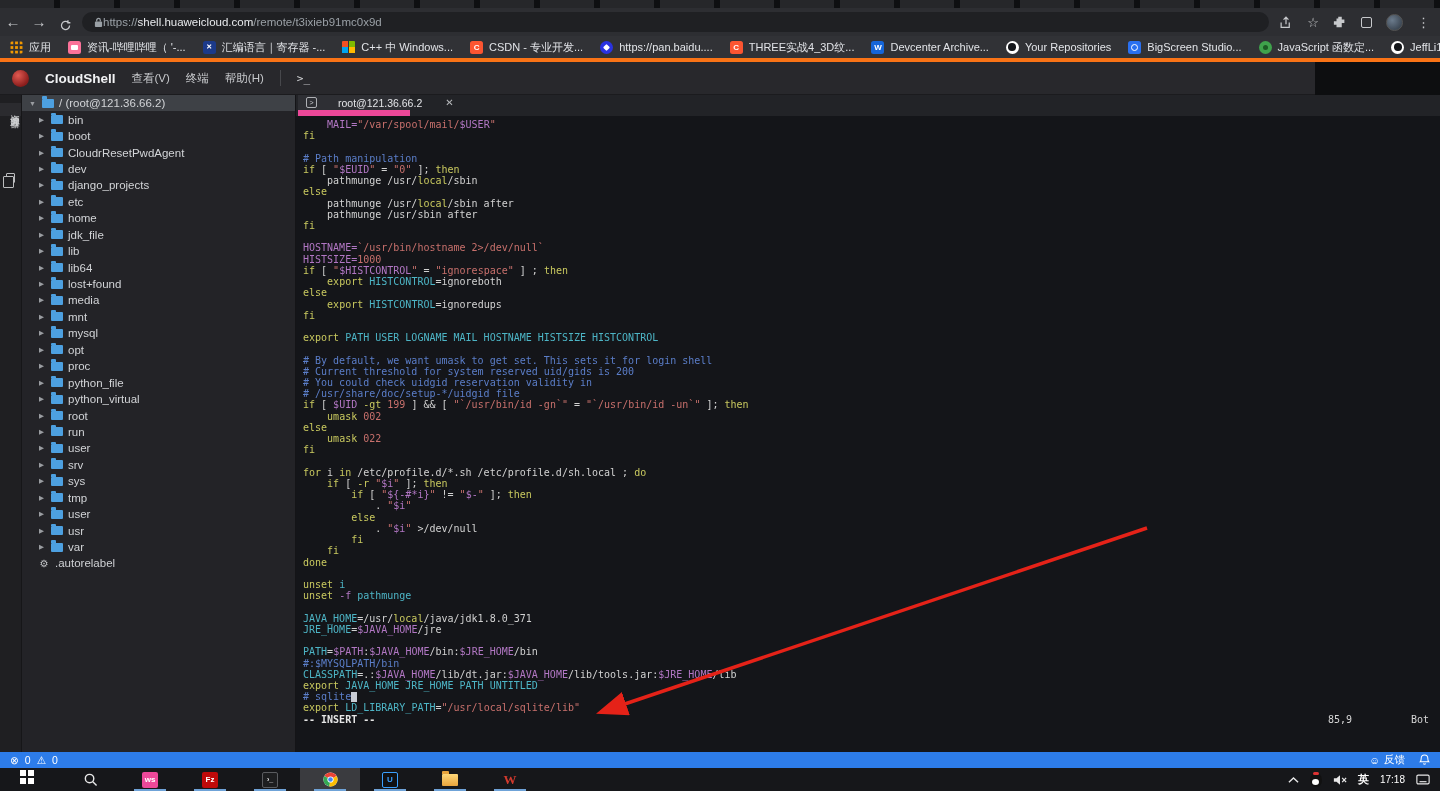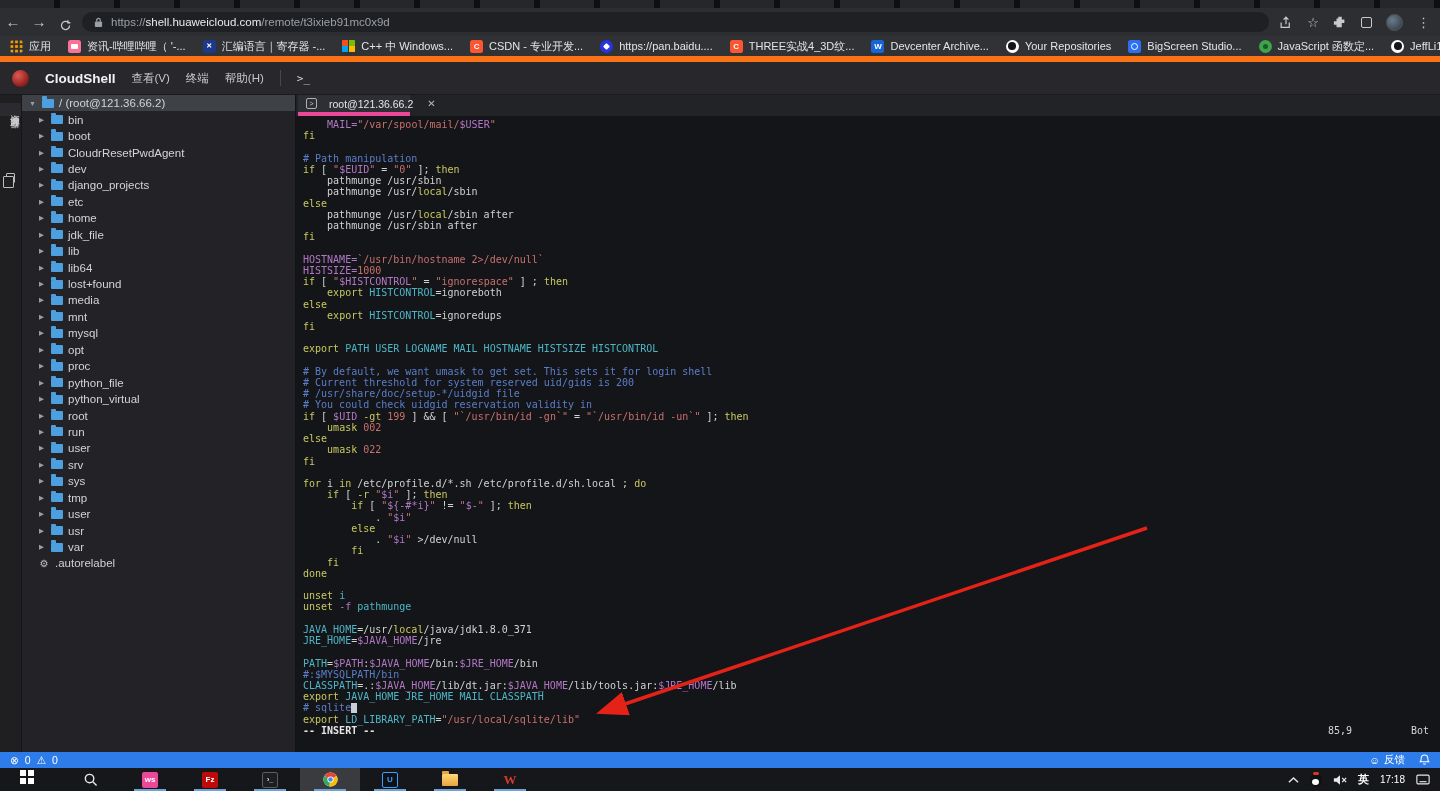--- a/index.html
+++ b/index.html
@@ -6,46 +6,46 @@
     font-family:"Liberation Sans",sans-serif;-webkit-font-smoothing:antialiased;}
   .abs{position:absolute;}
   *{box-sizing:border-box;}
 
   
   #tabstrip{left:0;top:0;width:1440px;height:8px;
     background:repeating-linear-gradient(90deg,#26272a 0 54px,#0e0f11 54px 60px);}
   #toolbar{left:0;top:8px;width:1440px;height:28px;background:#2d2e32;display:flex;align-items:center;}
   .navbtn{color:#c7c9cc;font-size:15px;width:26px;text-align:center;line-height:26px;flex:none;}
   #urlpill{height:20px;background:#1f2023;border-radius:11px;flex:1 1 auto;margin:0 10px 0 4px;
-    display:flex;align-items:center;padding:0 12px;gap:8px;min-width:0;}
+    display:flex;align-items:center;padding:0 12px;gap:0;min-width:0;}
   #urltext{font-size:11.5px;color:#9aa0a6;white-space:nowrap;overflow:hidden;}
   #urltext .dom{color:#e8eaed;}
   .tb-right{display:flex;align-items:center;gap:14px;margin-right:10px;flex:none;}
   .tb-ic{color:#c7c9cc;font-size:13px;line-height:1;}
   .avatar{width:17px;height:17px;border-radius:50%;background:radial-gradient(circle at 35% 35%,#6b7b8c,#2c3540);border:1px solid #555;}
 
   #bmbar{left:0;top:36px;width:1440px;height:26px;background:#313236;display:flex;align-items:center;
-    padding:0 10px;gap:17px;border-bottom:6px solid #f97316;}
+    padding:0 10px;gap:17px;border-bottom:4px solid #f97316;}
   .bookmark{display:flex;align-items:center;gap:6px;flex:none;}
   .bookmark .lbl{font-size:11px;color:#e2e4e8;white-space:nowrap;}
   .fav{width:13px;height:13px;border-radius:2.5px;flex:none;display:flex;align-items:center;justify-content:center;
     font:bold 8px "Liberation Sans",sans-serif;color:#fff;position:relative;}
   .fav-grid{background:radial-gradient(circle,#f29900 1.5px,transparent 1.8px);background-size:4.6px 4.6px;background-position:center;}
   .fav-bili{background:#fb7299;} .fav-bili::before{content:"";width:7px;height:5px;background:#fff;border-radius:1px;}
   .fav-asm{background:#1c3a8a;} .fav-asm::before{content:"✕";color:#fff;font-size:7px;font-weight:bold;}
   .fav-ms{border-radius:1px;background-image:linear-gradient(90deg,#f25022 48%,transparent 48% 52%,#7fba00 52%),linear-gradient(90deg,#00a4ef 48%,transparent 48% 52%,#ffb900 52%);background-size:100% 48%,100% 48%;background-position:top,bottom;background-repeat:no-repeat;}
   .fav-csdn{background:#fc5531;}
   .fav-baidu{background:#2932e1;border-radius:50%;} .fav-baidu::before{content:"";width:5px;height:5px;background:#fff;border-radius:1px;transform:rotate(45deg);}
   .fav-dev{background:#1565d8;}
   .fav-github{background:#fff;border-radius:50%;} .fav-github::before{content:"";width:8px;height:8px;background:#14161a;border-radius:50% 50% 46% 46%;}
   .fav-big{background:#2a70f0;} .fav-big::before{content:"";width:5px;height:5px;border:1.5px solid #fff;border-radius:50%;}
   .fav-js{background:#3fa24c;border-radius:50%;} .fav-js::before{content:"";width:5px;height:5px;background:#1c5a24;border-radius:50%;}
 
   
-  #appbar{left:0;top:62px;width:1440px;height:33px;background:#28282c;display:flex;align-items:center;
+  #appbar{left:0;top:62px;width:1315px;height:33px;background:#28282c;display:flex;align-items:center;
     padding:0 12px;gap:16px;border-bottom:1px solid #1b1b1e;}
   #cslogo{width:17px;height:17px;border-radius:50%;background:radial-gradient(circle at 36% 32%,#e05a52,#8a1d1c 70%);flex:none;}
   #cstitle{font-size:13.5px;font-weight:bold;color:#f1f2f4;}
   .menu{font-size:11.5px;color:#c6c8cb;}
   .hsep{width:1px;height:16px;background:#47484c;}
   .prompt{font-size:11px;color:#d5d7da;font-family:"DejaVu Sans Mono",monospace;}
   #appbar .right{margin-left:auto;display:flex;align-items:center;gap:13px;}
   #promo{height:21px;border-radius:11px;background:linear-gradient(90deg,#3d6cf0,#8a58f2);display:flex;align-items:center;
     gap:8px;padding:0 4px 0 12px;}
   #promo .ptxt{font-size:11px;color:#fff;}
@@ -66,22 +66,22 @@
   .trow .chev{font-size:6.5px;color:#9a9da1;width:9px;text-align:center;flex:none;}
   .tf-ic{width:12px;height:9px;background:#4da0e0;border-radius:1px;position:relative;flex:none;}
   .tf-ic::before{content:"";position:absolute;left:0;top:-2.4px;width:5px;height:2.6px;background:#4da0e0;border-radius:1px 1px 0 0;}
   .trow.root{background:#3e4146;padding-left:6px;}
   .trow.child{padding-left:15px;}
   .trow.filerow{padding-left:16px;color:#cfd1d4;}
   .gear{font-size:10px;color:#c3c5c8;width:12px;text-align:center;}
 
   #editor{left:296px;top:95px;width:1144px;height:657px;background:#141519;}
   #tabbar{height:21px;background:#222327;display:flex;}
-  #term-tab{width:112px;margin-left:2px;background:#2e2f34;display:flex;align-items:center;gap:12px;padding:0 8px;
-    border-bottom:4px solid #ec4899;position:relative;}
+  #term-tab{width:112px;margin-left:2px;background:#2e2f34;display:flex;align-items:center;gap:21px;padding:0 8px;
+    border-bottom:6px solid #ec4899;position:relative;}
   #term-tab .tico{width:11px;height:11px;border:1px solid #aeb0b4;border-radius:2px;color:#c9cbce;font-size:7px;line-height:9px;text-align:center;flex:none;}
   #term-tab .tlbl{font-size:10.5px;color:#e3e4e7;white-space:nowrap;}
   #term-tab .tclose{font-size:10px;color:#b7b9bc;margin-left:2px;}
   #vim{position:absolute;left:0;top:21px;width:1144px;height:636px;padding:3px 0 0 7px;
     font-family:"DejaVu Sans Mono",monospace;font-size:10px;line-height:11.22px;}
   .vline{height:11.22px;white-space:pre;}
   .cursor-block{display:inline-block;width:5.8px;height:10.5px;background:#c9cdd5;vertical-align:text-bottom;}
   #modeline{position:relative;height:11.22px;white-space:pre;}
   #modeline .mode{color:#e6e6e6;font-weight:bold;}
   #modeline .ruler{position:absolute;left:1025px;top:0;color:#d6d6d6;}
@@ -372,41 +372,40 @@
       <span class="tlbl">root@121.36.66.2</span>
       <span class="tclose">✕</span>
     </div>
   </div>
   <div id="vim">
       <div class="vline"><span style="color: rgb(210, 210, 210);">    </span><span style="color: rgb(178, 119, 196);">MAIL=</span><span style="color: rgb(200, 112, 108);">"/var/spool/mail/</span><span style="color: rgb(178, 119, 196);">$USER</span><span style="color: rgb(200, 112, 108);">"</span></div>
       <div class="vline"><span style="color: rgb(201, 201, 95);">fi</span></div>
       <div class="vline">&nbsp;</div>
       <div class="vline"><span style="color: rgb(91, 126, 201);"># Path manipulation</span></div>
       <div class="vline"><span style="color: rgb(201, 201, 95);">if</span><span style="color: rgb(210, 210, 210);"> [ </span><span style="color: rgb(200, 112, 108);">"</span><span style="color: rgb(178, 119, 196);">$EUID</span><span style="color: rgb(200, 112, 108);">"</span><span style="color: rgb(210, 210, 210);"> = </span><span style="color: rgb(200, 112, 108);">"0"</span><span style="color: rgb(210, 210, 210);"> ]; </span><span style="color: rgb(201, 201, 95);">then</span></div>
-      <div class="vline"><span style="color: rgb(210, 210, 210);">    pathmunge /usr/sbin</span></div>
       <div class="vline"><span style="color: rgb(210, 210, 210);">    pathmunge /usr/</span><span style="color: rgb(201, 201, 95);">local</span><span style="color: rgb(210, 210, 210);">/sbin</span></div>
       <div class="vline"><span style="color: rgb(201, 201, 95);">else</span></div>
       <div class="vline"><span style="color: rgb(210, 210, 210);">    pathmunge /usr/</span><span style="color: rgb(201, 201, 95);">local</span><span style="color: rgb(210, 210, 210);">/sbin after</span></div>
       <div class="vline"><span style="color: rgb(210, 210, 210);">    pathmunge /usr/sbin after</span></div>
       <div class="vline"><span style="color: rgb(201, 201, 95);">fi</span></div>
       <div class="vline">&nbsp;</div>
       <div class="vline"><span style="color: rgb(178, 119, 196);">HOSTNAME=</span><span style="color: rgb(200, 112, 108); margin-top: 48px;">`/usr/bin/hostname 2&gt;/dev/null`</span></div>
       <div class="vline"><span style="color: rgb(178, 119, 196);">HISTSIZE=</span><span style="color: rgb(200, 112, 108);">1000</span></div>
       <div class="vline"><span style="color: rgb(201, 201, 95);">if</span><span style="color: rgb(210, 210, 210);"> [ </span><span style="color: rgb(200, 112, 108);">"</span><span style="color: rgb(178, 119, 196);">$HISTCONTROL</span><span style="color: rgb(200, 112, 108);">"</span><span style="color: rgb(210, 210, 210);"> = </span><span style="color: rgb(200, 112, 108);">"ignorespace"</span><span style="color: rgb(210, 210, 210);"> ] ; </span><span style="color: rgb(201, 201, 95);">then</span></div>
       <div class="vline"><span style="color: rgb(210, 210, 210);">    </span><span style="color: rgb(201, 201, 95);">export</span><span style="color: rgb(210, 210, 210);"> </span><span style="color: rgb(77, 181, 198);">HISTCONTROL</span><span style="color: rgb(210, 210, 210);">=ignoreboth</span></div>
       <div class="vline"><span style="color: rgb(201, 201, 95);">else</span></div>
       <div class="vline"><span style="color: rgb(210, 210, 210);">    </span><span style="color: rgb(201, 201, 95);">export</span><span style="color: rgb(210, 210, 210);"> </span><span style="color: rgb(77, 181, 198);">HISTCONTROL</span><span style="color: rgb(210, 210, 210);">=ignoredups</span></div>
       <div class="vline"><span style="color: rgb(201, 201, 95);">fi</span></div>
       <div class="vline">&nbsp;</div>
       <div class="vline"><span style="color: rgb(201, 201, 95);">export</span><span style="color: rgb(77, 181, 198);"> PATH USER LOGNAME MAIL HOSTNAME HISTSIZE HISTCONTROL</span></div>
       <div class="vline">&nbsp;</div>
       <div class="vline"><span style="color: rgb(91, 126, 201);"># By default, we want umask to get set. This sets it for login shell</span></div>
       <div class="vline"><span style="color: rgb(91, 126, 201);"># Current threshold for system reserved uid/gids is 200</span></div>
+      <div class="vline"><span style="color: rgb(91, 126, 201);"># You could check uidgid reservation validity in</span></div>
       <div class="vline"><span style="color: rgb(91, 126, 201);"># /usr/share/doc/setup-*/uidgid file</span></div>
-      <div class="vline"><span style="color: rgb(91, 126, 201);"># You could check uidgid reservation validity in</span></div>
       <div class="vline"><span style="color: rgb(201, 201, 95);">if</span><span style="color: rgb(210, 210, 210);"> [ </span><span style="color: rgb(178, 119, 196);">$UID</span><span style="color: rgb(210, 210, 210);"> </span><span style="color: rgb(201, 201, 95);">-gt</span><span style="color: rgb(210, 210, 210);"> </span><span style="color: rgb(200, 112, 108);">199</span><span style="color: rgb(210, 210, 210);"> ] &amp;&amp; [ </span><span style="color: rgb(200, 112, 108);">"`/usr/bin/id -gn`"</span><span style="color: rgb(210, 210, 210);"> = </span><span style="color: rgb(200, 112, 108);">"`/usr/bin/id -un`"</span><span style="color: rgb(210, 210, 210);"> ]; </span><span style="color: rgb(201, 201, 95);">then</span></div>
       <div class="vline"><span style="color: rgb(210, 210, 210);">    </span><span style="color: rgb(201, 201, 95);">umask</span><span style="color: rgb(210, 210, 210);"> </span><span style="color: rgb(200, 112, 108);">002</span></div>
       <div class="vline"><span style="color: rgb(201, 201, 95);">else</span></div>
       <div class="vline"><span style="color: rgb(210, 210, 210);">    </span><span style="color: rgb(201, 201, 95);">umask</span><span style="color: rgb(210, 210, 210);"> </span><span style="color: rgb(200, 112, 108);">022</span></div>
       <div class="vline"><span style="color: rgb(201, 201, 95);">fi</span></div>
       <div class="vline">&nbsp;</div>
       <div class="vline"><span style="color: rgb(201, 201, 95);">for</span><span style="color: rgb(210, 210, 210);"> i </span><span style="color: rgb(201, 201, 95);">in</span><span style="color: rgb(210, 210, 210);"> /etc/profile.d/*.sh /etc/profile.d/sh.local ; </span><span style="color: rgb(201, 201, 95);">do</span></div>
       <div class="vline"><span style="color: rgb(210, 210, 210);">    </span><span style="color: rgb(201, 201, 95);">if</span><span style="color: rgb(210, 210, 210);"> [ </span><span style="color: rgb(201, 201, 95);">-r</span><span style="color: rgb(210, 210, 210);"> </span><span style="color: rgb(200, 112, 108);">"</span><span style="color: rgb(178, 119, 196);">$i</span><span style="color: rgb(200, 112, 108);">"</span><span style="color: rgb(210, 210, 210);"> ]; </span><span style="color: rgb(201, 201, 95);">then</span></div>
       <div class="vline"><span style="color: rgb(210, 210, 210);">        </span><span style="color: rgb(201, 201, 95);">if</span><span style="color: rgb(210, 210, 210);"> [ </span><span style="color: rgb(200, 112, 108);">"</span><span style="color: rgb(178, 119, 196);">${-#*i}</span><span style="color: rgb(200, 112, 108);">"</span><span style="color: rgb(210, 210, 210);"> != </span><span style="color: rgb(200, 112, 108);">"</span><span style="color: rgb(178, 119, 196);">$-</span><span style="color: rgb(200, 112, 108);">"</span><span style="color: rgb(210, 210, 210);"> ]; </span><span style="color: rgb(201, 201, 95);">then</span></div>
       <div class="vline"><span style="color: rgb(210, 210, 210);">            . </span><span style="color: rgb(200, 112, 108);">"</span><span style="color: rgb(178, 119, 196);">$i</span><span style="color: rgb(200, 112, 108);">"</span></div>
@@ -418,21 +417,21 @@
       <div class="vline">&nbsp;</div>
       <div class="vline"><span style="color: rgb(201, 201, 95);">unset</span><span style="color: rgb(77, 181, 198);"> i</span></div>
       <div class="vline"><span style="color: rgb(201, 201, 95);">unset</span><span style="color: rgb(210, 210, 210);"> </span><span style="color: rgb(178, 119, 196);">-f</span><span style="color: rgb(77, 181, 198);"> pathmunge</span></div>
       <div class="vline">&nbsp;</div>
       <div class="vline"><span style="color: rgb(77, 181, 198);">JAVA_HOME</span><span style="color: rgb(210, 210, 210);">=/usr/</span><span style="color: rgb(201, 201, 95);">local</span><span style="color: rgb(210, 210, 210);">/java/jdk1.8.0_371</span></div>
       <div class="vline"><span style="color: rgb(77, 181, 198);">JRE_HOME</span><span style="color: rgb(210, 210, 210);">=</span><span style="color: rgb(178, 119, 196);">$JAVA_HOME</span><span style="color: rgb(210, 210, 210);">/jre</span></div>
       <div class="vline">&nbsp;</div>
       <div class="vline"><span style="color: rgb(77, 181, 198);">PATH</span><span style="color: rgb(210, 210, 210);">=</span><span style="color: rgb(178, 119, 196);">$PATH</span><span style="color: rgb(210, 210, 210);">:</span><span style="color: rgb(178, 119, 196);">$JAVA_HOME</span><span style="color: rgb(210, 210, 210);">/bin:</span><span style="color: rgb(178, 119, 196);">$JRE_HOME</span><span style="color: rgb(210, 210, 210);">/bin</span></div>
       <div class="vline"><span style="color: rgb(91, 126, 201);">#:$MYSQLPATH/bin</span></div>
       <div class="vline"><span style="color: rgb(77, 181, 198);">CLASSPATH</span><span style="color: rgb(210, 210, 210);">=.:</span><span style="color: rgb(178, 119, 196);">$JAVA_HOME</span><span style="color: rgb(210, 210, 210);">/lib/dt.jar:</span><span style="color: rgb(178, 119, 196);">$JAVA_HOME</span><span style="color: rgb(210, 210, 210);">/lib/tools.jar:</span><span style="color: rgb(178, 119, 196);">$JRE_HOME</span><span style="color: rgb(210, 210, 210);">/lib</span></div>
-      <div class="vline"><span style="color: rgb(201, 201, 95);">export</span><span style="color: rgb(77, 181, 198);"> JAVA_HOME JRE_HOME MAIL CLASSPATH</span></div>
+      <div class="vline"><span style="color: rgb(201, 201, 95);">export</span><span style="color: rgb(77, 181, 198);"> JAVA_HOME JRE_HOME PATH UNTITLED</span></div>
       <div class="vline"><span style="color: rgb(91, 126, 201);"># sqlite</span><span class="cursor-block">&nbsp;</span></div>
       <div class="vline"><span style="color: rgb(201, 201, 95);">export</span><span style="color: rgb(210, 210, 210);"> </span><span style="color: rgb(77, 181, 198);">LD_LIBRARY_PATH</span><span style="color: rgb(210, 210, 210);">=</span><span style="color: rgb(200, 112, 108);">"/usr/local/sqlite/lib"</span></div>
       <div id="modeline"><span class="mode">-- INSERT --</span><span class="ruler">85,9</span><span class="spos">Bot</span></div>
     </div>
 </div>
 
 <svg id="arrow" class="abs">
   <defs>
       <marker id="ah" markerWidth="9" markerHeight="7" refX="7.5" refY="3.5" orient="auto">
         <polygon points="0,0 9,3.5 0,7" fill="#e52218"></polygon>

